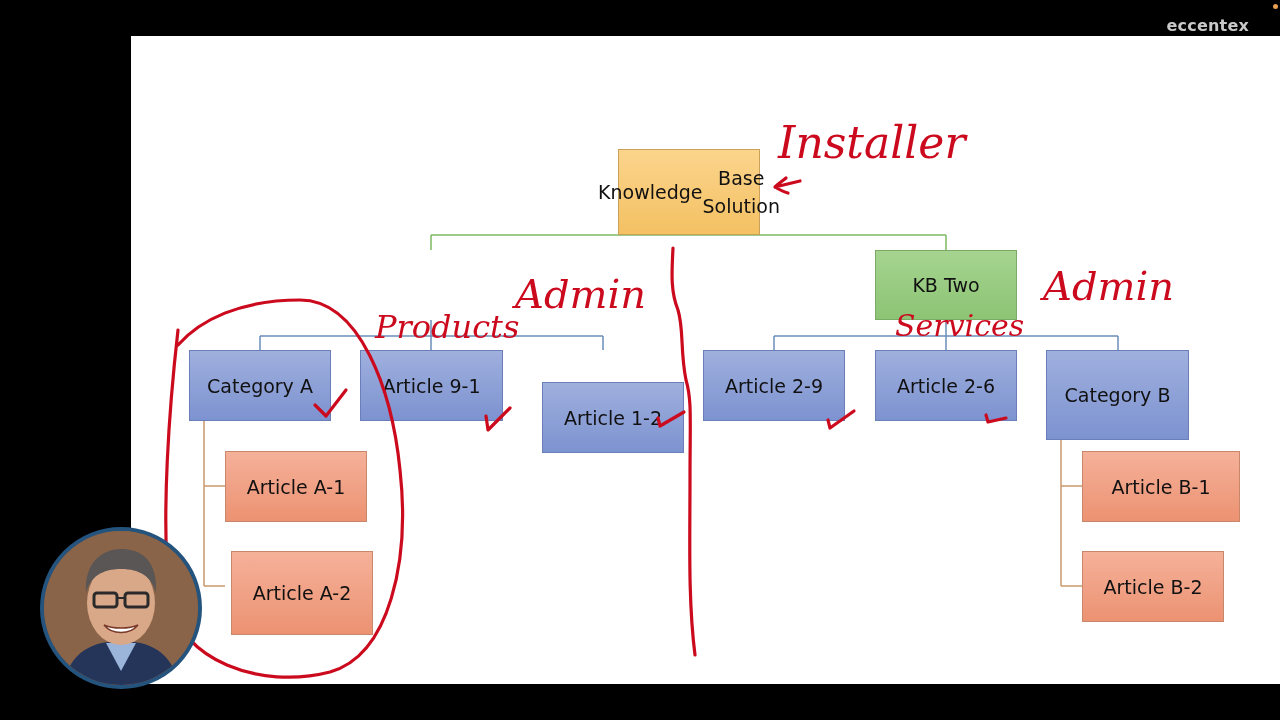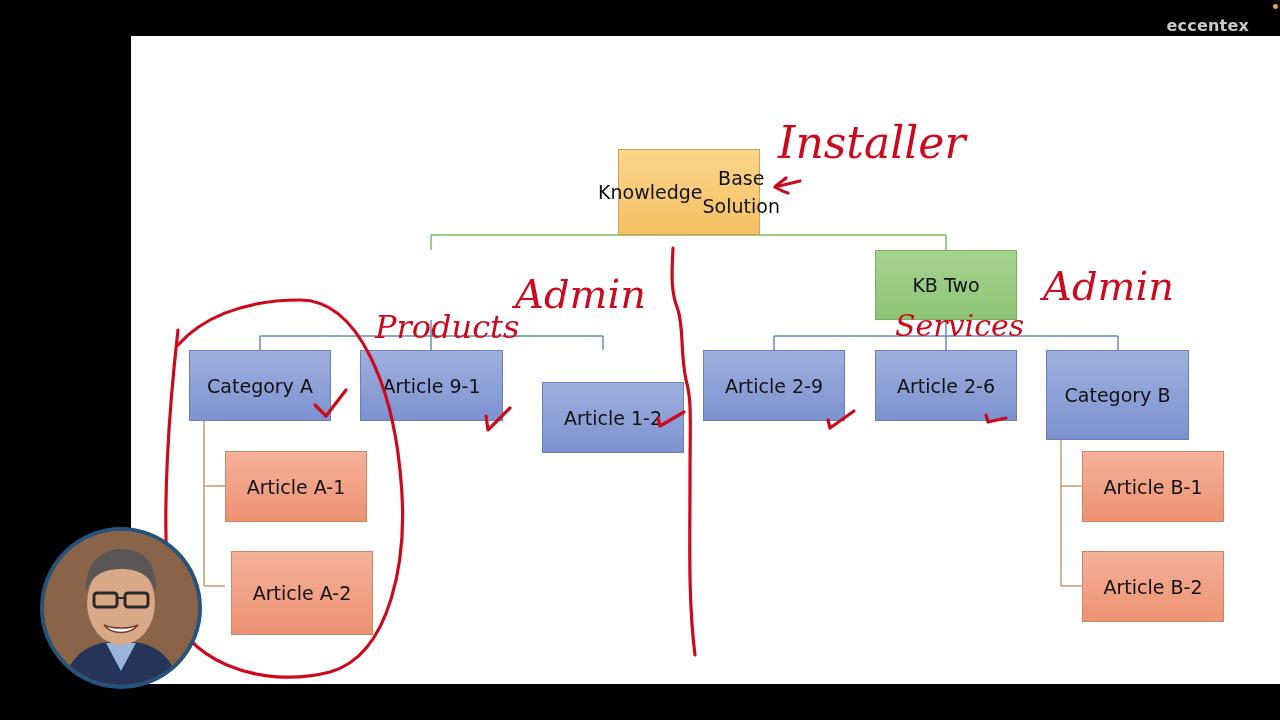--- a/index.html
+++ b/index.html
@@ -86,21 +86,21 @@
   <div class="node n-blue" style="left:915px; top:314px; width:143px; height:90px;">
     <span>Category B</span>
   </div>
 
   <div class="node n-orange" style="left:94px; top:415px; width:142px; height:71px;">
     <span>Article A-1</span>
   </div>
   <div class="node n-orange" style="left:94px; top:515px; width:142px; height:84px;margin-left:6px;">
     <span>Article A-2</span>
   </div>
-  <div class="node n-orange" style="left:951px; top:415px; width:142px; height:71px;">
+  <div class="node n-orange" style="left:951px; top:415px; width:158px; height:71px;">
     <span>Article B-1</span>
   </div>
   <div class="node n-orange" style="left:951px; top:515px; width:142px; height:71px;">
     <span>Article B-2</span>
   </div>
 </div>
 
 <svg class="ink" width="1280" height="720">
   <g stroke="#cc0a1e" stroke-width="3.2" fill="none" stroke-linecap="round" stroke-linejoin="round">
 

